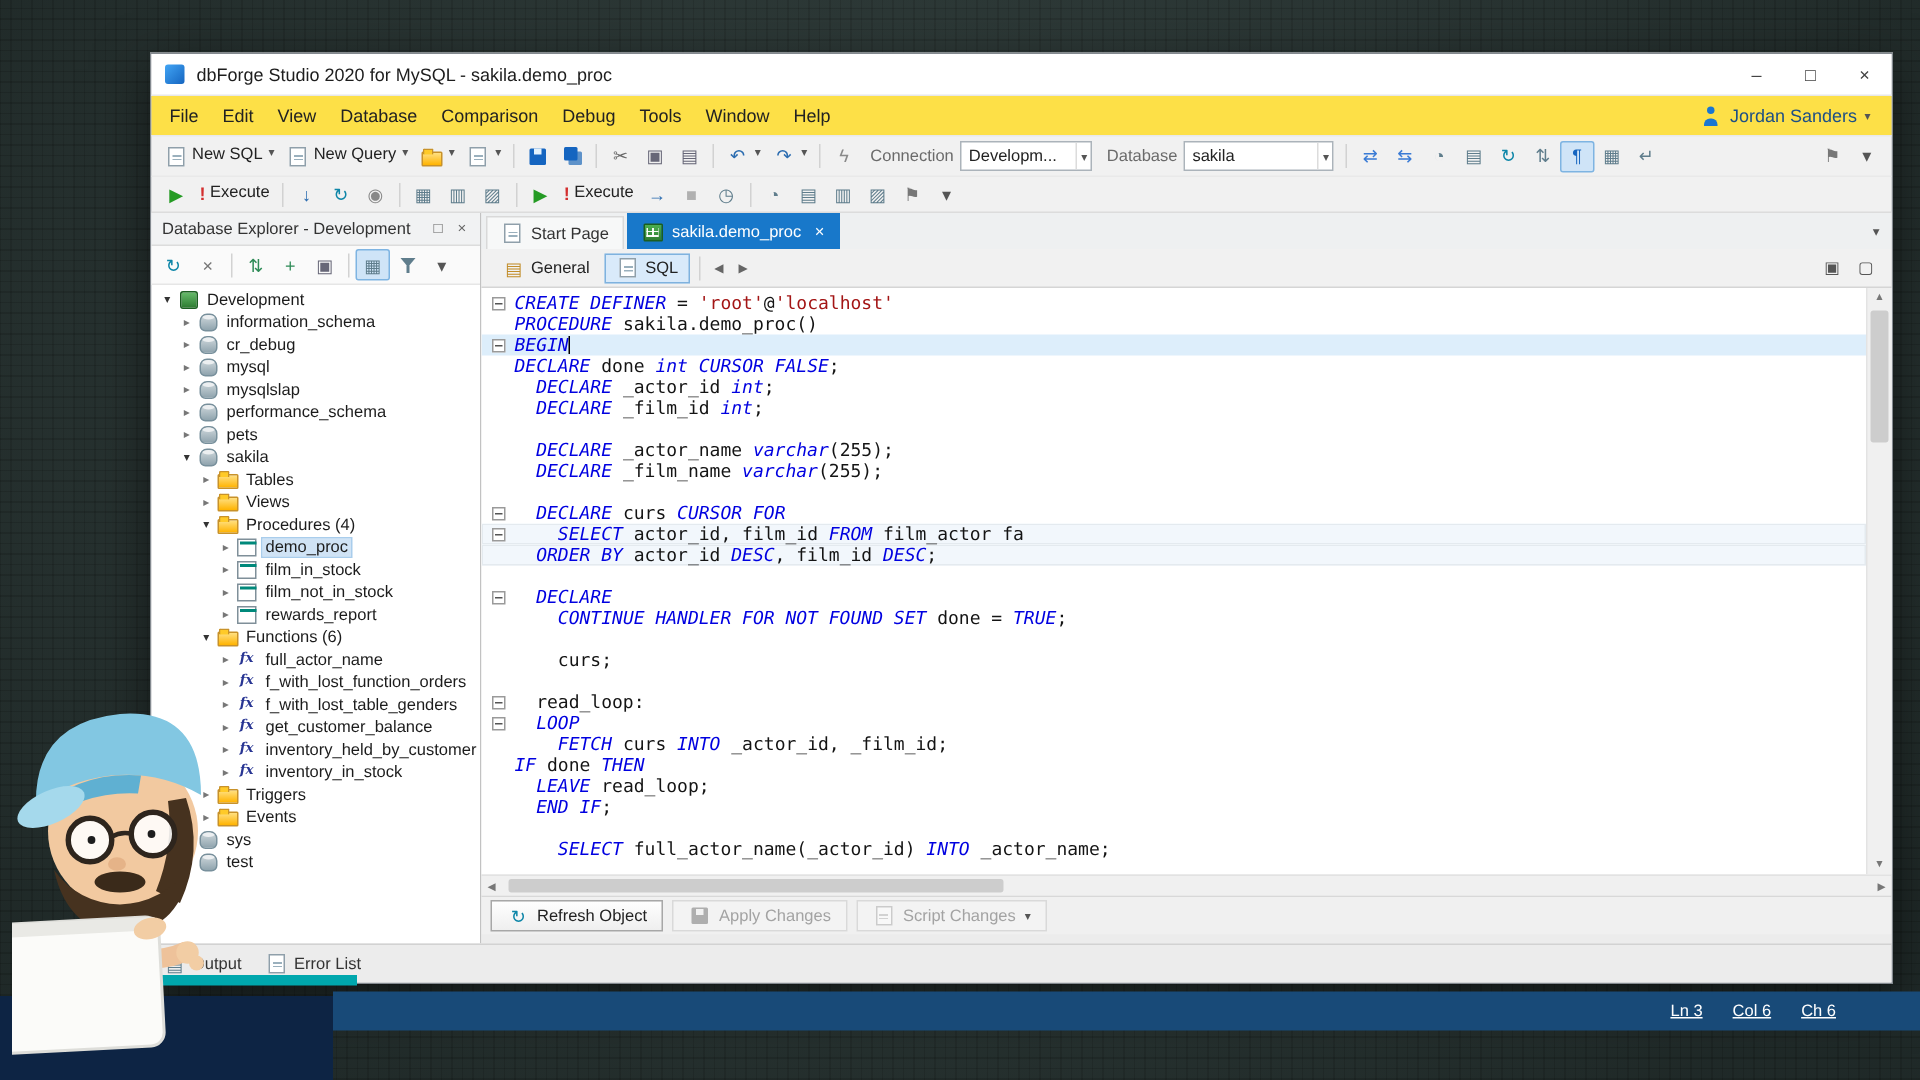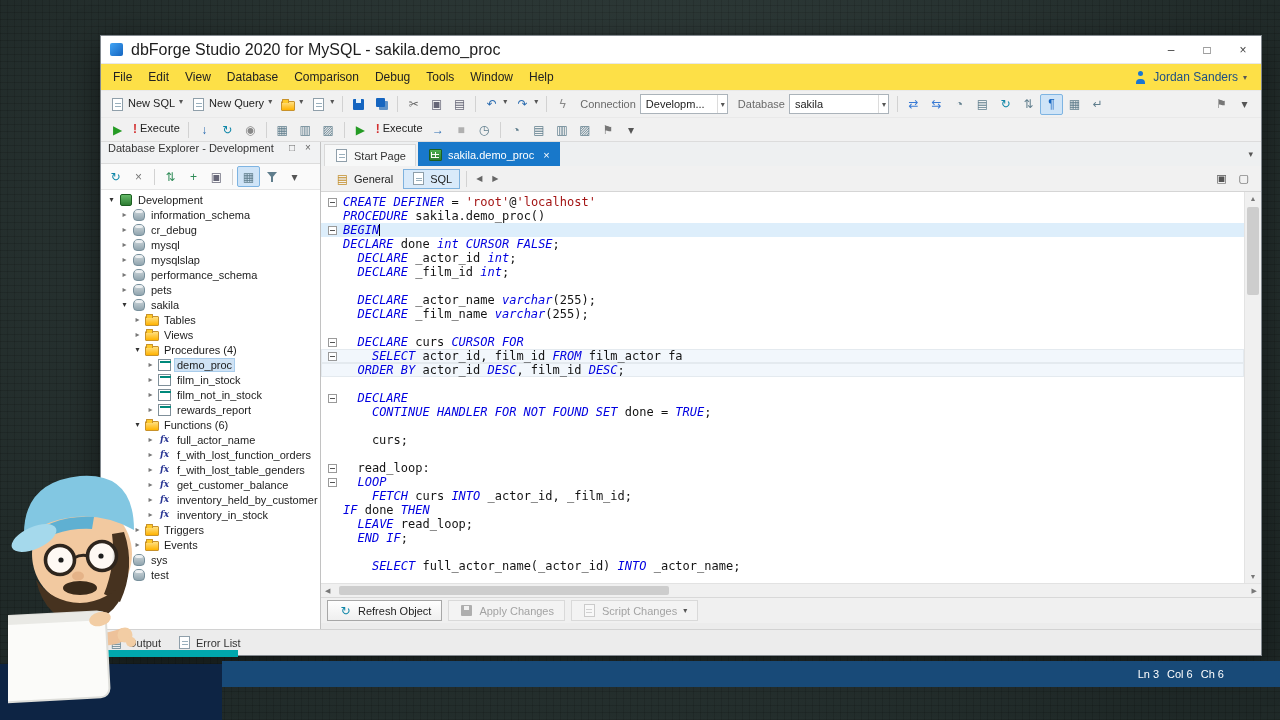--- a/index.html
+++ b/index.html
@@ -14,21 +14,21 @@
       repeating-linear-gradient(90deg, rgba(0,0,0,0.12) 0 1px, transparent 1px 7px);
   }
 
   
   .window { position:absolute; left:100px; top:35px; width:1162px; height:621px;
     background:#f0f0f0; border:1px solid #83898f; box-shadow:0 10px 34px rgba(0,0,0,0.55);
     display:flex; flex-direction:column; }
 
   .titlebar { height:28px; background:#ffffff; border-bottom:1px solid #e8e8e8;
     display:flex; align-items:center; padding-left:8px; flex:0 0 28px; }
-  .title-text { font-size:16px; color:#1d1d1d; margin-left:7px; }
+  .title-text { font-size:12px; color:#1d1d1d; margin-left:7px; }
   .win-controls { margin-left:auto; display:flex; height:100%; }
   .win-btn { width:36px; height:100%; display:flex; align-items:center; justify-content:center;
     font-size:12px; color:#444; }
 
   .menubar { height:26px; background:#fde047; display:flex; align-items:center;
     padding:0 4px; font-size:12px; color:#222; flex:0 0 26px; }
   .menus { display:flex; }
   .menu-item { padding:4px 8px; }
   .user-area { margin-left:auto; display:flex; align-items:center; gap:5px; padding-right:10px;
     color:#1d4f86; font-size:12px; }
@@ -52,21 +52,21 @@
   .combo-arrow { font-size:8px; color:#555; border-left:1px solid #dcdcdc; padding-left:3px;
     margin-left:3px; align-self:stretch; display:flex; align-items:center; }
   .exec-bang { color:#d32f2f; font-weight:bold; font-size:12px; }
 
   .main { flex:1; display:flex; min-height:0; }
 
   
   .explorer { width:220px; flex:0 0 220px; background:#fff; border-right:1px solid #c2c2c2;
     display:flex; flex-direction:column; }
   .explorer-header { height:22px; flex:0 0 22px; background:#f1f2f3; border-bottom:1px solid #dcdcdc;
-    display:flex; align-items:flex-start; padding:0 4px 0 7px; font-size:11px; color:#333; }
+    display:flex; align-items:center; padding:0 4px 0 7px; font-size:11px; color:#333; }
   .eh-title { flex:1; white-space:nowrap; overflow:hidden; }
   .eh-ic { width:16px; text-align:center; color:#666; font-size:10px; }
   .explorer-toolbar { height:26px; flex:0 0 26px; background:#fafafa; border-bottom:1px solid #e6e6e6;
     display:flex; align-items:center; padding:0 3px; }
   .tree { flex:1; overflow:hidden; font-size:11px; padding-top:2px; color:#1c1c1c; }
   .tree-row { height:15px; display:flex; align-items:center; white-space:nowrap; }
   .tree-exp { width:13px; flex:0 0 13px; text-align:center; font-size:8px; color:#777; }
   .tree-label { margin-left:3px; padding:0 2px; }
   .tree-label.sel { background:var(--selection,#d0e3f5); outline:1px solid #a9cdec; }
 
@@ -121,21 +121,21 @@
   .col-gap { height:6px; flex:0 0 6px; background:#ececec; }
 
   .statusstrip { height:26px; flex:0 0 26px; background:#ececec; border-top:1px solid #d2d2d2;
     display:flex; align-items:center; gap:16px; padding-left:8px; font-size:11px; color:#333; }
   .strip-item { display:flex; align-items:center; gap:4px; }
 
   
   .teal-strip { position:absolute; left:96px; top:650px; width:142px; height:7px; background:#00a7ad; z-index:40; }
   .bottom-bar { position:absolute; left:222px; right:0; top:661px; height:26px;
     background:var(--statusblue,#184a78); display:flex; align-items:center; justify-content:flex-end;
-    gap:8px; padding-right:56px; color:#fff; font-size:11px; z-index:30; }
+    gap:20px; padding-right:56px; color:#fff; font-size:11px; z-index:30;text-decoration:underline; }
   .bottom-left-box { position:absolute; left:0; top:664px; width:222px; height:56px; background:#0d2444; z-index:35; }
   .mascot { position:absolute; left:8px; top:452px; z-index:60; }
 
   
   .ic { width:15px; height:15px; flex:0 0 15px; display:inline-flex; align-items:center;
     justify-content:center; font-size:12px; line-height:1; position:relative; }
   .ic-server::before { content:""; width:10px; height:10px; background:linear-gradient(#66bb6a,#2e7d32);
     border:1px solid #1b5e20; border-radius:2px; }
   .ic-database::before { content:""; width:10px; height:10px; background:linear-gradient(#cfd8dc,#90a4ae);
     border:1px solid #78909c; border-radius:5px 5px 4px 4px; }

